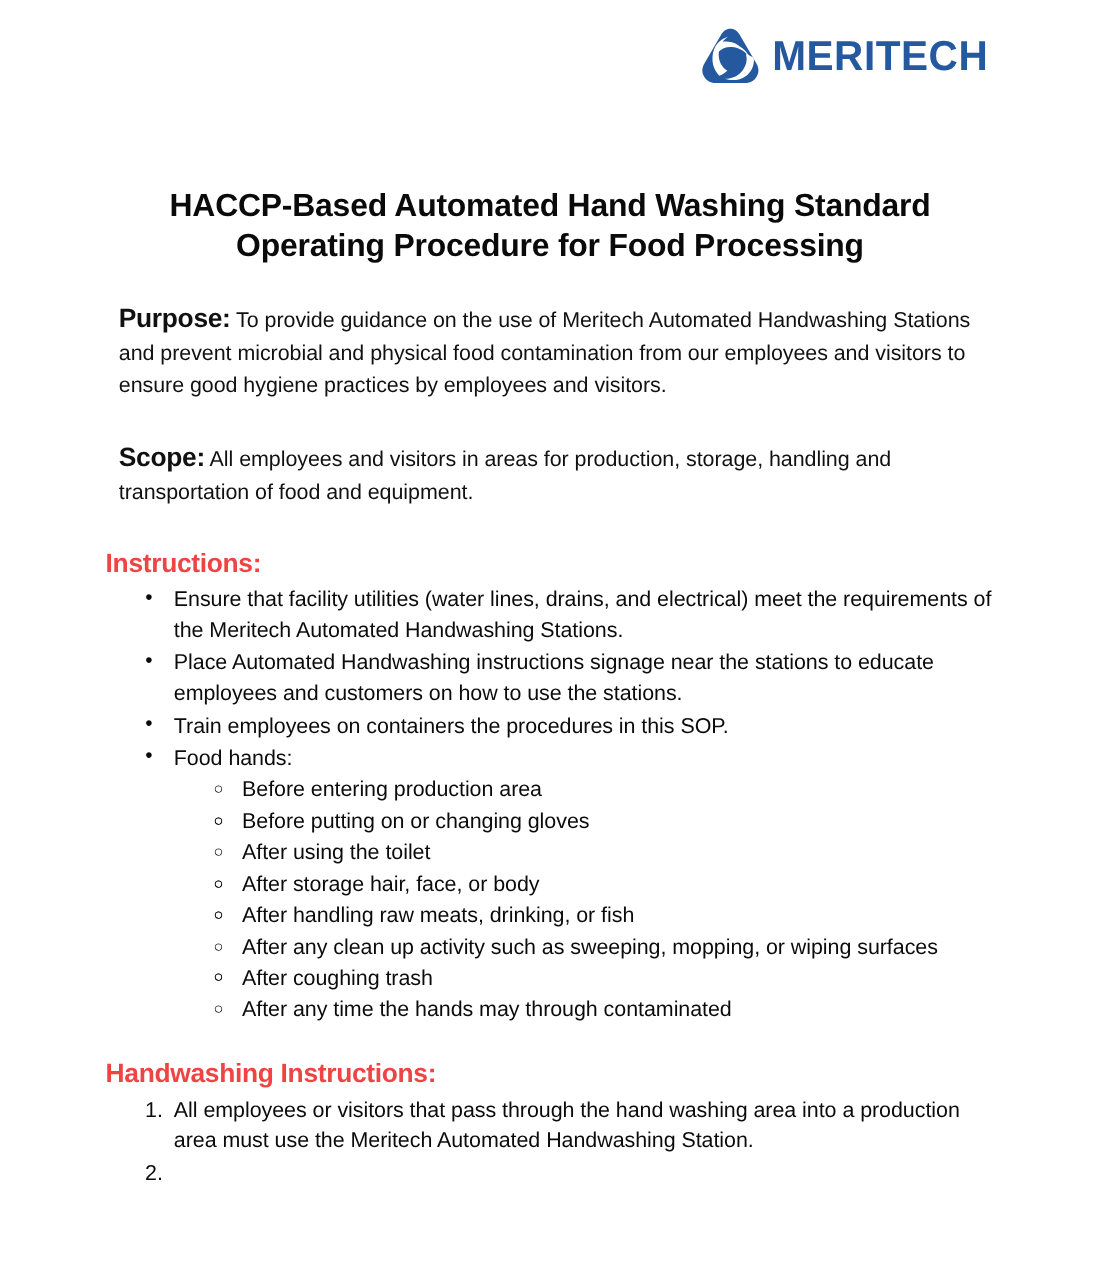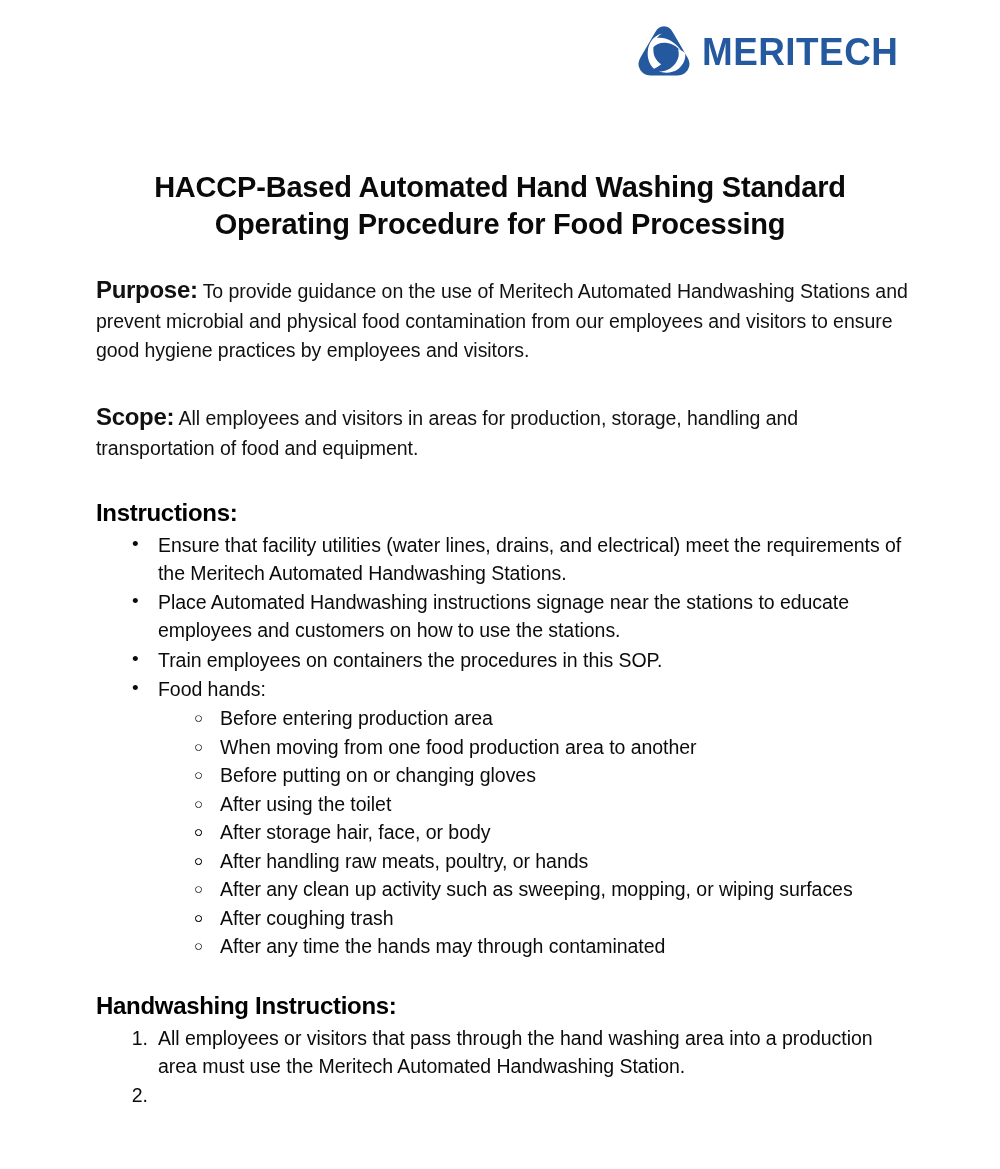--- a/index.html
+++ b/index.html
@@ -68,38 +68,38 @@
   .content {
     position: absolute;
     top: 272px;
     left: 96px;
     width: 812px;
   }
 
   .para {
     font-size: 19.5px;
     line-height: 1.47;
-    margin: 0 0 6px 0;
+    margin: 0 0 6px 12px;
     color: #111111;
     letter-spacing: -0.05px;
   }
   .para .lead {
     font-size: 24px;
     font-weight: bold;
     letter-spacing: -0.3px;
   }
   .spacer-md { height: 28px; }
 
   .section-heading {
     font-size: 24px;
     font-weight: bold;
     line-height: 1.3;
     letter-spacing: -0.3px;
     margin: 0 0 3px 0;
-    color: #000000;
+    color: #ef4444;
   }
 
   
   ul.bullets, ol.numbers, ul.subbullets {
     list-style: none;
     margin: 0;
     padding: 0;
   }
   ul.bullets > li {
     position: relative;
@@ -185,27 +185,27 @@
     <h2 class="section-heading">Instructions:</h2>
 
     <ul class="bullets">
       <li><span class="marker">•</span><span>Ensure that facility utilities (water lines, drains, and electrical) meet the requirements of the Meritech Automated Handwashing Stations.</span></li>
       <li><span class="marker">•</span><span>Place Automated Handwashing instructions signage near the stations to educate employees and customers on how to use the stations.</span></li>
       <li><span class="marker">•</span><span>Train employees on containers the procedures in this SOP.</span></li>
       <li><span class="marker">•</span><span>Food hands:</span>
 
         <ul class="subbullets">
           <li><span class="marker">○</span><span>Before entering production area</span></li>
-          <li><span class="marker">○</span><span>When moving from one food production area to another</span></li>
+          <li><span class="marker">○</span></li>
           <li><span class="marker">○</span><span>Before putting on or changing gloves</span></li>
           <li><span class="marker">○</span><span>After using the toilet</span></li>
           <li><span class="marker">○</span></li>
           <li><span class="marker">○</span><span>After storage hair, face, or body</span></li>
           <li><span class="marker">○</span></li>
-          <li><span class="marker">○</span><span>After handling raw meats, poultry, or hands</span></li>
+          <li><span class="marker">○</span><span>After handling raw meats, drinking, or fish</span></li>
           <li><span class="marker">○</span><span>After any clean up activity such as sweeping, mopping, or wiping surfaces</span></li>
           <li><span class="marker">○</span></li>
           <li><span class="marker">○</span><span>After coughing trash</span></li>
           <li><span class="marker">○</span><span>After any time the hands may through contaminated</span></li>
         </ul>
       </li>
     </ul>
 
     <div class="spacer-md"></div>
 

